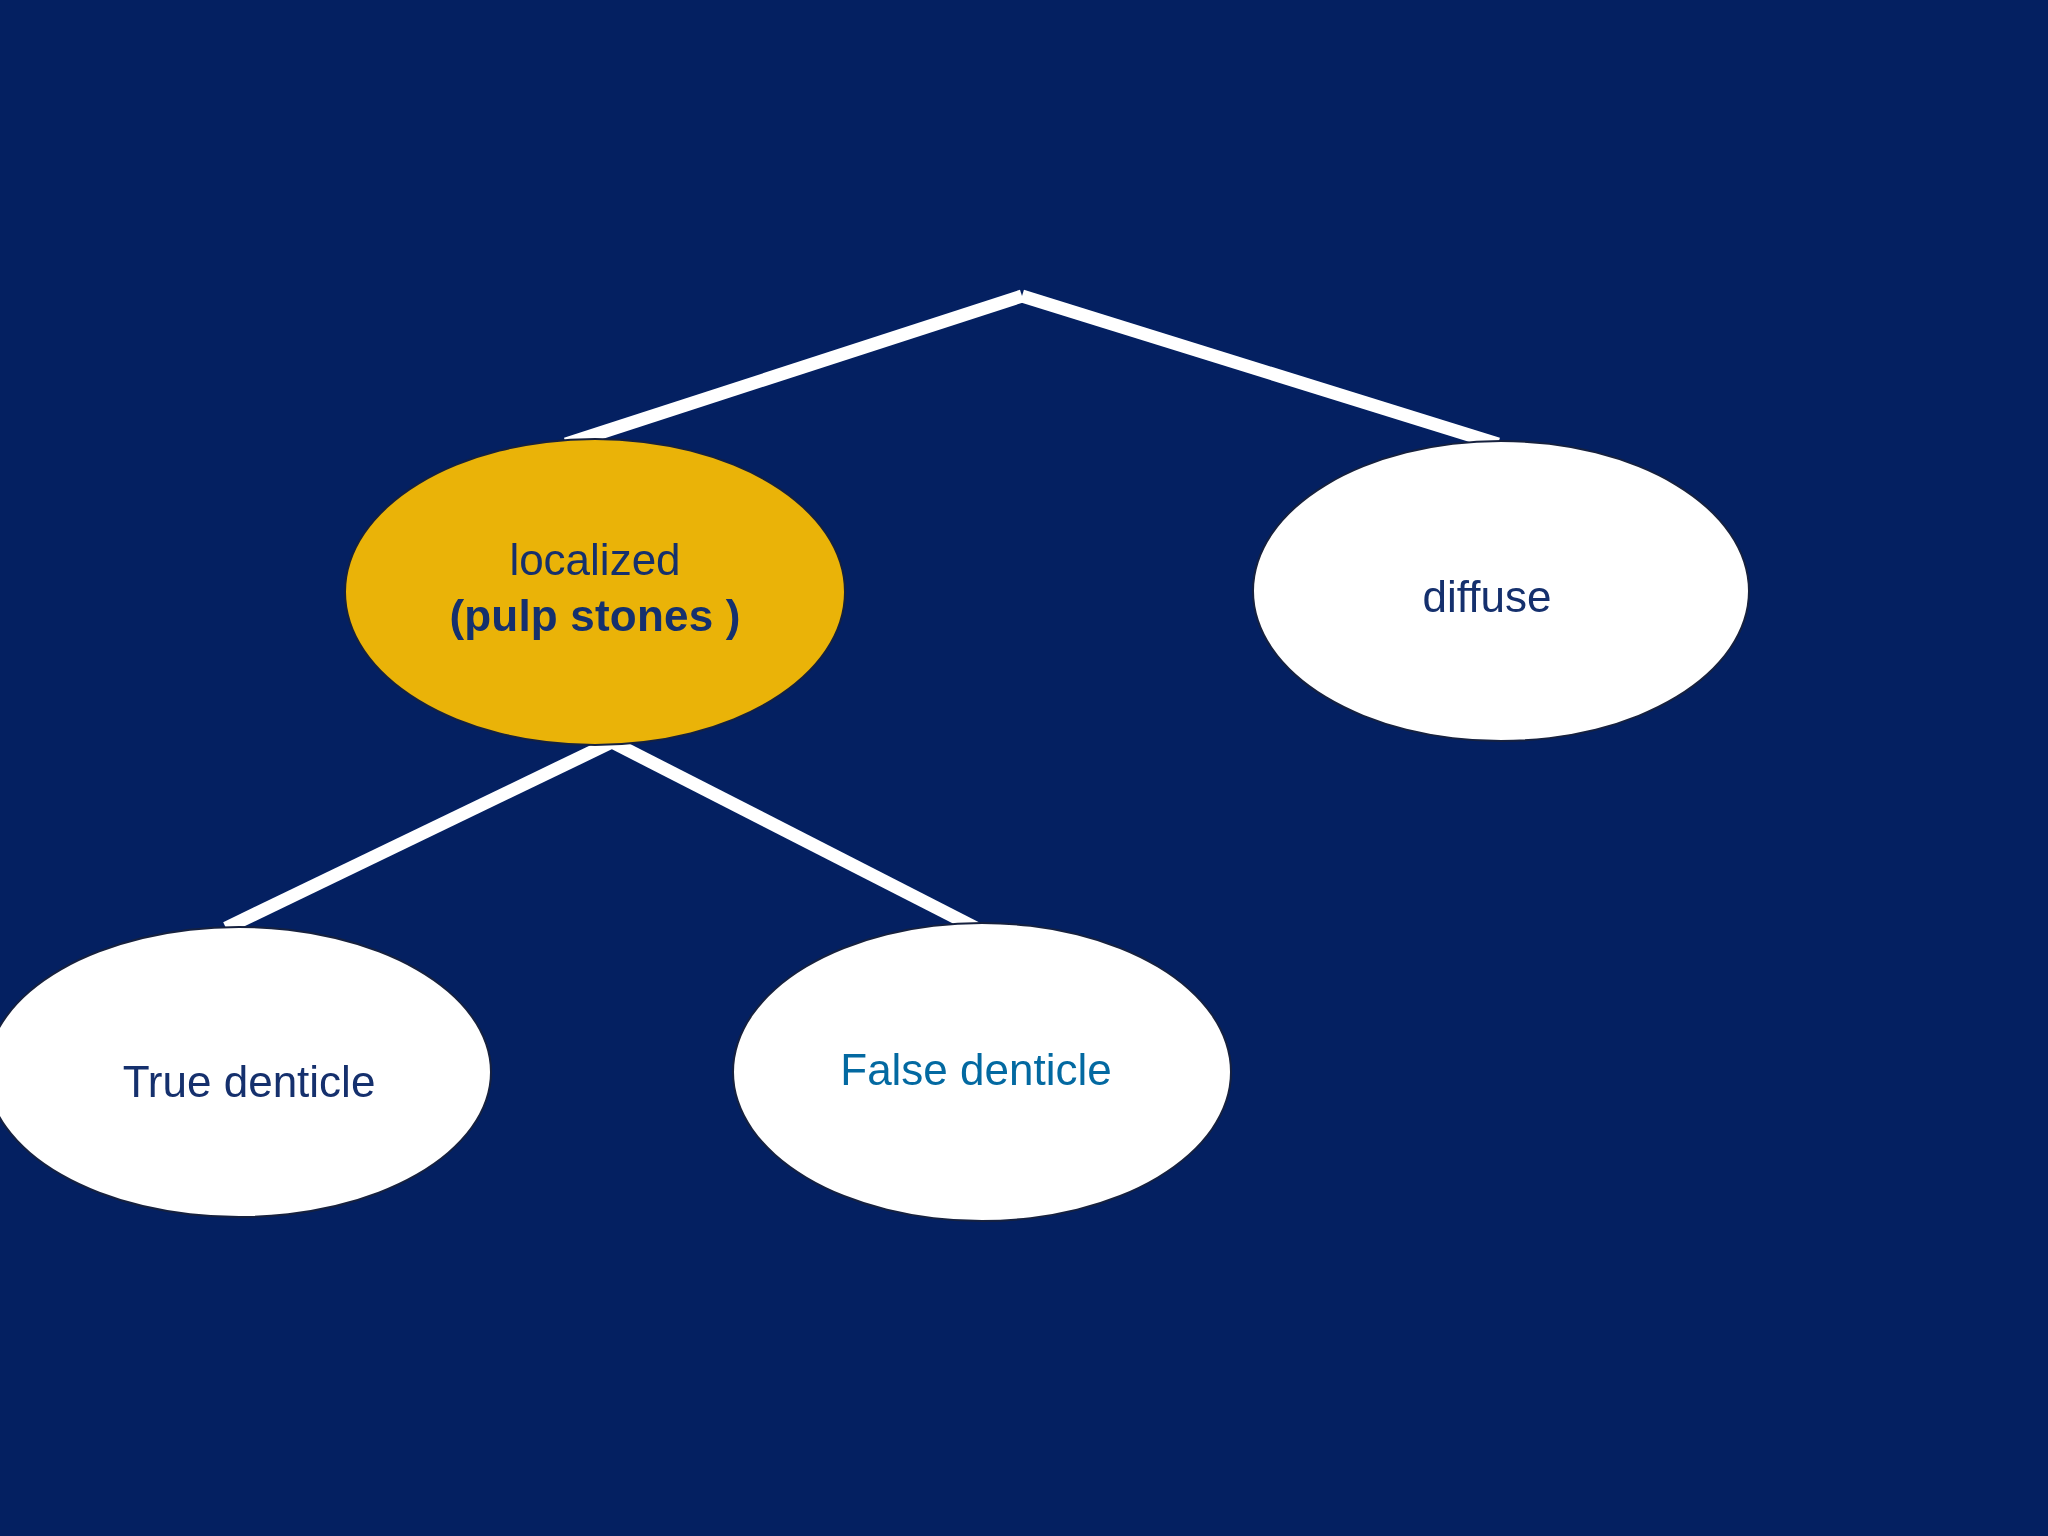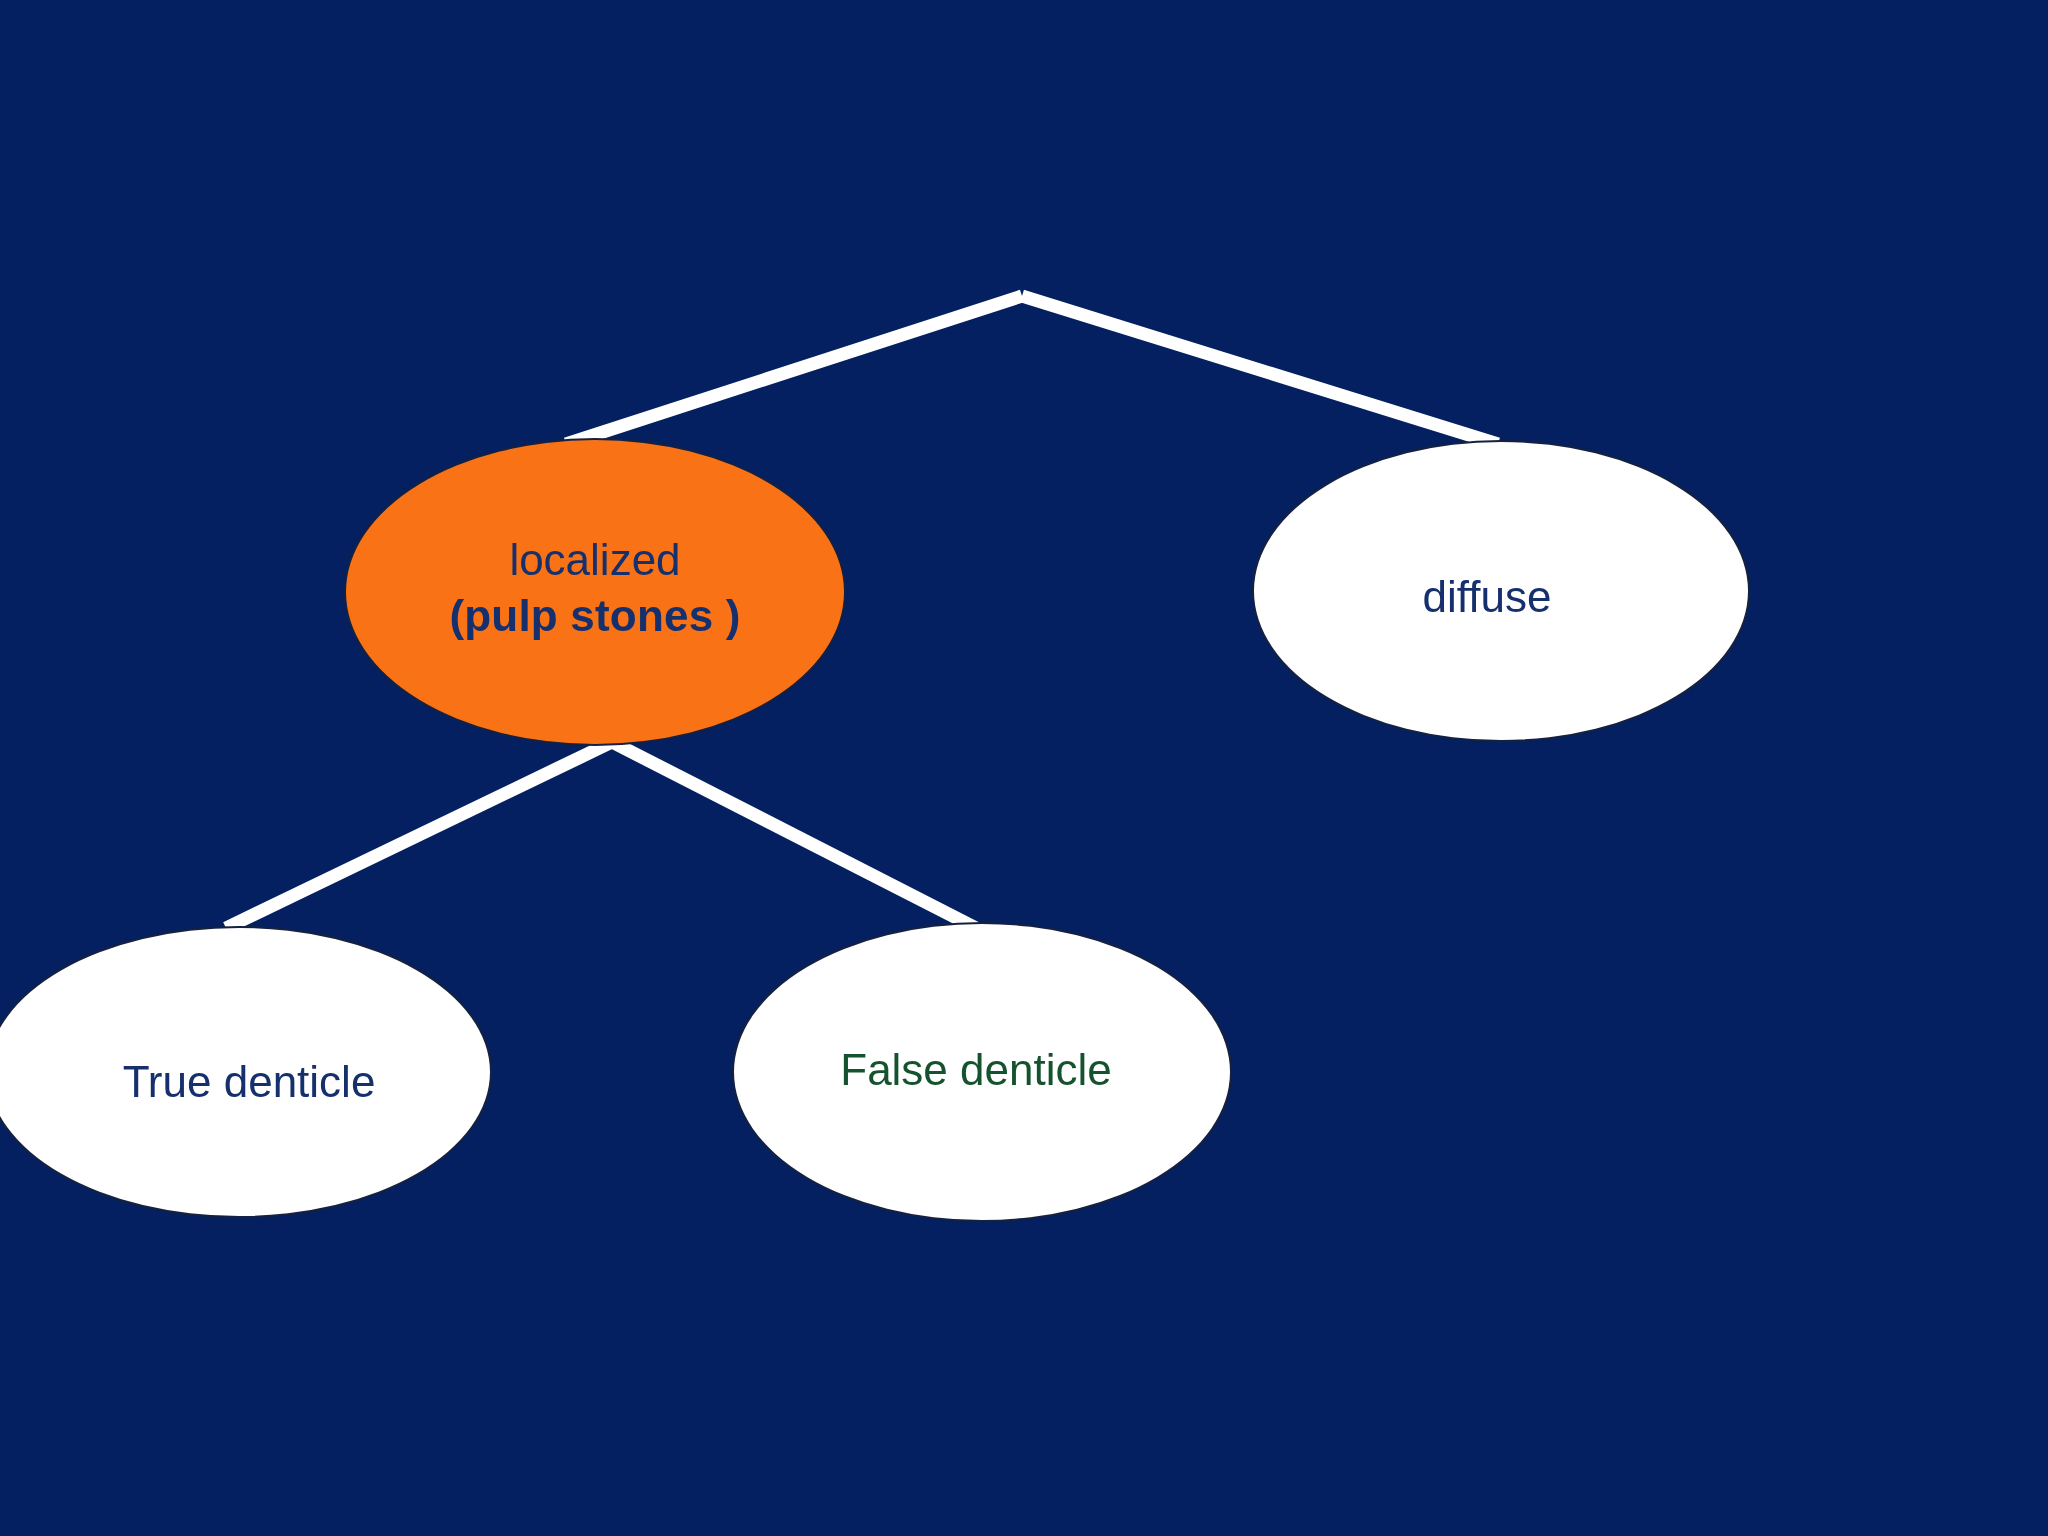--- a/index.html
+++ b/index.html
@@ -109,38 +109,38 @@
   <svg id="connector-layer" viewBox="0 0 2048 1536">
     <g stroke="#ffffff" stroke-width="13" stroke-linecap="butt" fill="none">
       <line x1="1022" y1="296" x2="566" y2="444"></line>
       <line x1="1022" y1="296" x2="1498" y2="444"></line>
       <line x1="612" y1="742" x2="226" y2="928"></line>
       <line x1="612" y1="742" x2="976" y2="928"></line>
     </g>
   </svg>
 
 
-  <div class="node" id="node-localized" style="background: #f97316; border-color: rgb(22, 33, 63); text-align: center;">
+  <div class="node" id="node-localized" style="background: #eab308; border-color: rgb(22, 33, 63); text-align: center;">
     <div class="node-text" style="color: rgb(21, 48, 109);">
       <span class="plain-line">localized</span><br>
       <span class="bold-line">(pulp stones )</span>
     </div>
   </div>
 
   <div class="node" id="node-diffuse" style="background: rgb(255, 255, 255); border-color: rgb(22, 33, 63);">
     <div class="node-text" style="color: rgb(21, 48, 109);">
       <span class="plain-line">diffuse</span>
     </div>
   </div>
 
   <div class="node" id="node-true-denticle" style="background: rgb(255, 255, 255); border-color: rgb(22, 33, 63);">
     <div class="node-text" style="color: rgb(21, 48, 109);">
       <span class="plain-line">True denticle</span>
     </div>
   </div>
 
   <div class="node" id="node-false-denticle" style="background: rgb(255, 255, 255); border-color: rgb(22, 33, 63);">
-    <div class="node-text" style="color: #14532d; text-align: center;">
+    <div class="node-text" style="color: #0369a1; text-align: center;">
       <span class="plain-line">False denticle</span>
     </div>
   </div>
 
 </div>
 
 </body></html>

